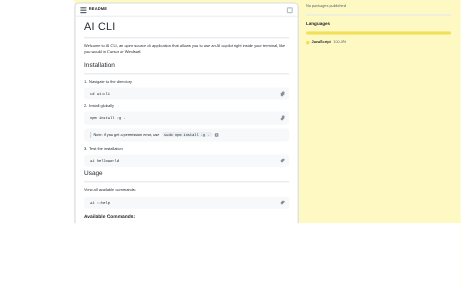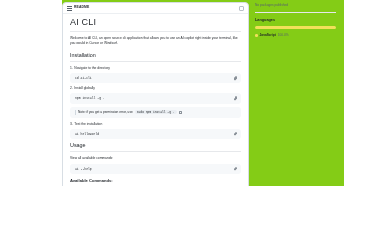--- a/index.html
+++ b/index.html
@@ -2,21 +2,21 @@
 <html><head>
 <meta charset="utf-8">
 <style>
   * { box-sizing: border-box; margin: 0; padding: 0; }
   html, body {
     width: 384px; height: 186px;
     background: #ffffff;
     font-family: "Liberation Sans", sans-serif;
     overflow: hidden;
   }
-  .page { position: relative; width: 344px; height: 186px; background: #84cc16; display: flex; }
+  .page { position: relative; width: 384px; height: 186px; background: #fef9c3; display: flex; }
 
   
   .gutter { width: 62px; flex: 0 0 62px; background: #fff; }
 
   
   .center { width: 187px; flex: 0 0 187px; padding-top: 2px; }
 
   .readme-card {
     border: 1px solid #d8dee4;
     border-radius: 4px;

